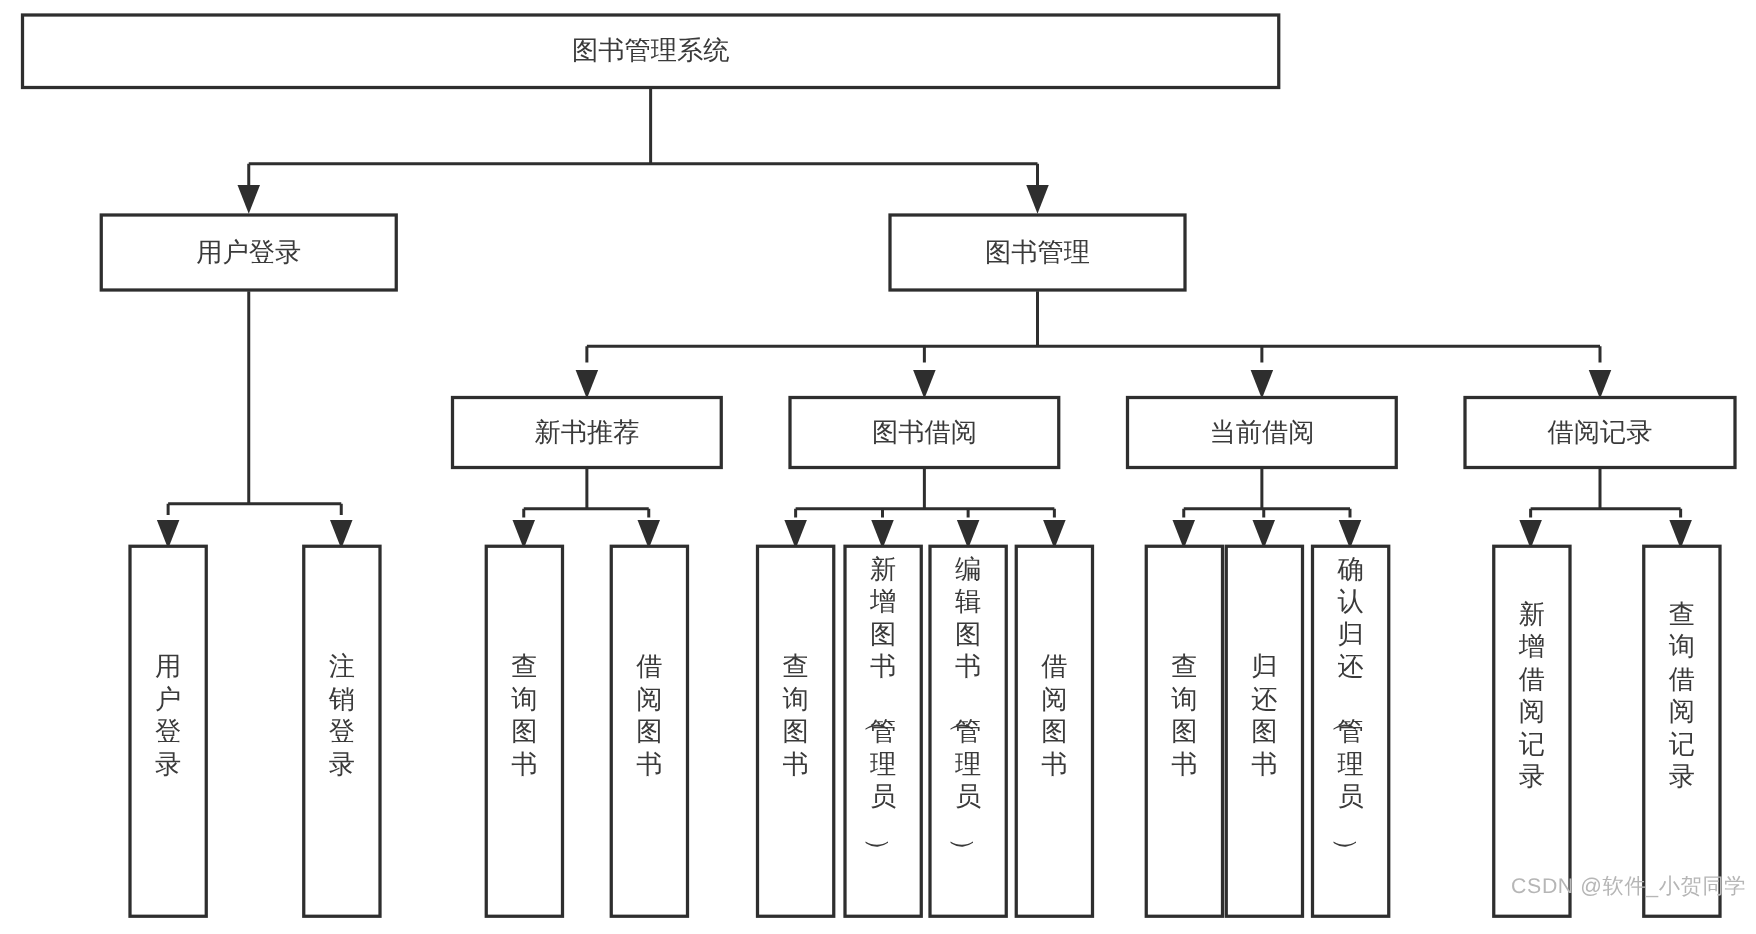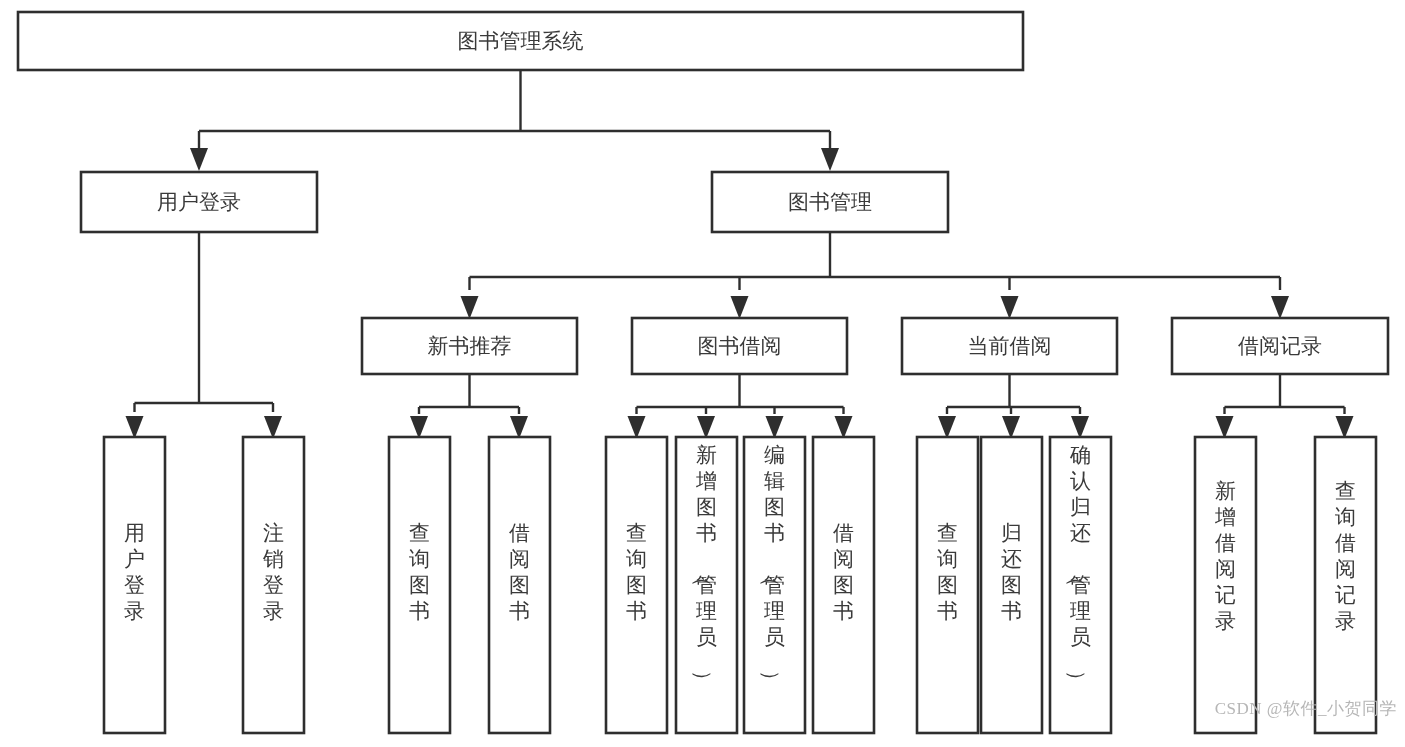--- a/index.html
+++ b/index.html
@@ -52,21 +52,21 @@
   .node-label-v {
     font-family: "Liberation Sans", "DejaVu Sans", sans-serif;
     font-size: 21px;
     fill: #3a3a3a;
     text-anchor: middle;
   }
   .watermark-text {
     position: absolute;
     right: 8px;
     bottom: 4px;
-    font-family: Liberation Serif, serif;
+    font-family: Liberation Sans, sans-serif;
     font-size: 17px;
     color: #b6b6b6;
     white-space: nowrap;
     letter-spacing: 0.5px;
     pointer-events: none;
   }
 </style>
 </head>
 <body>
 

